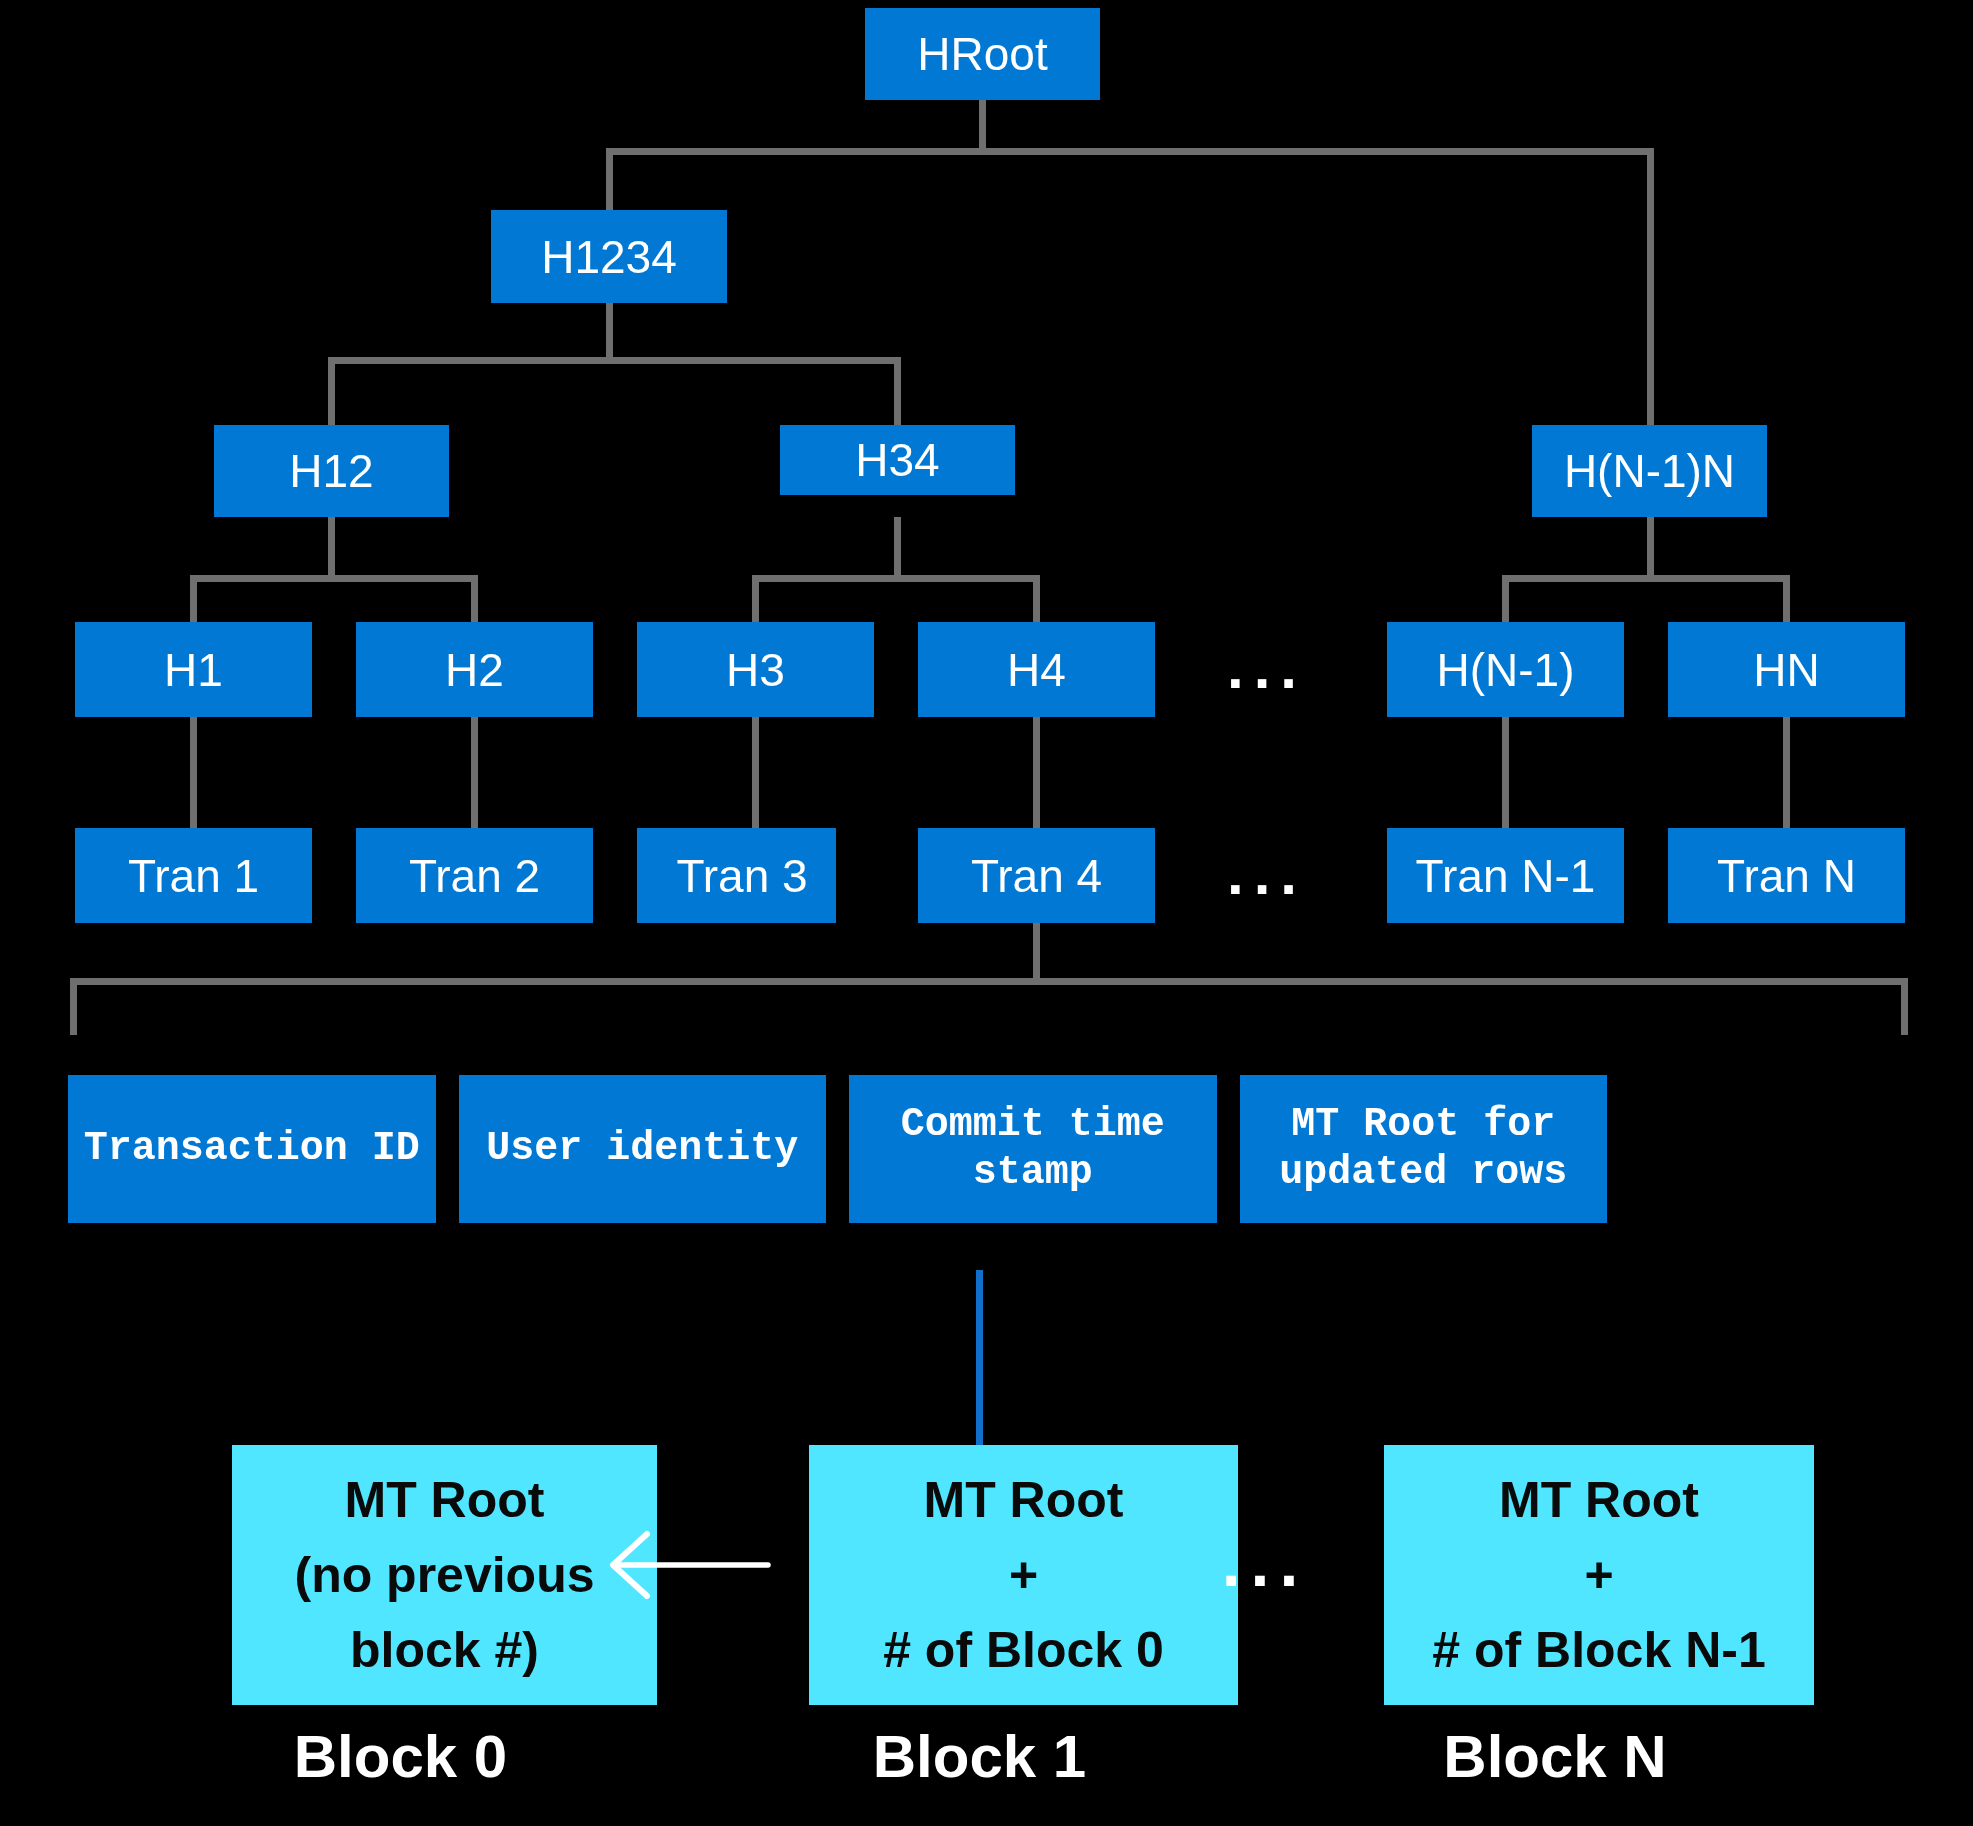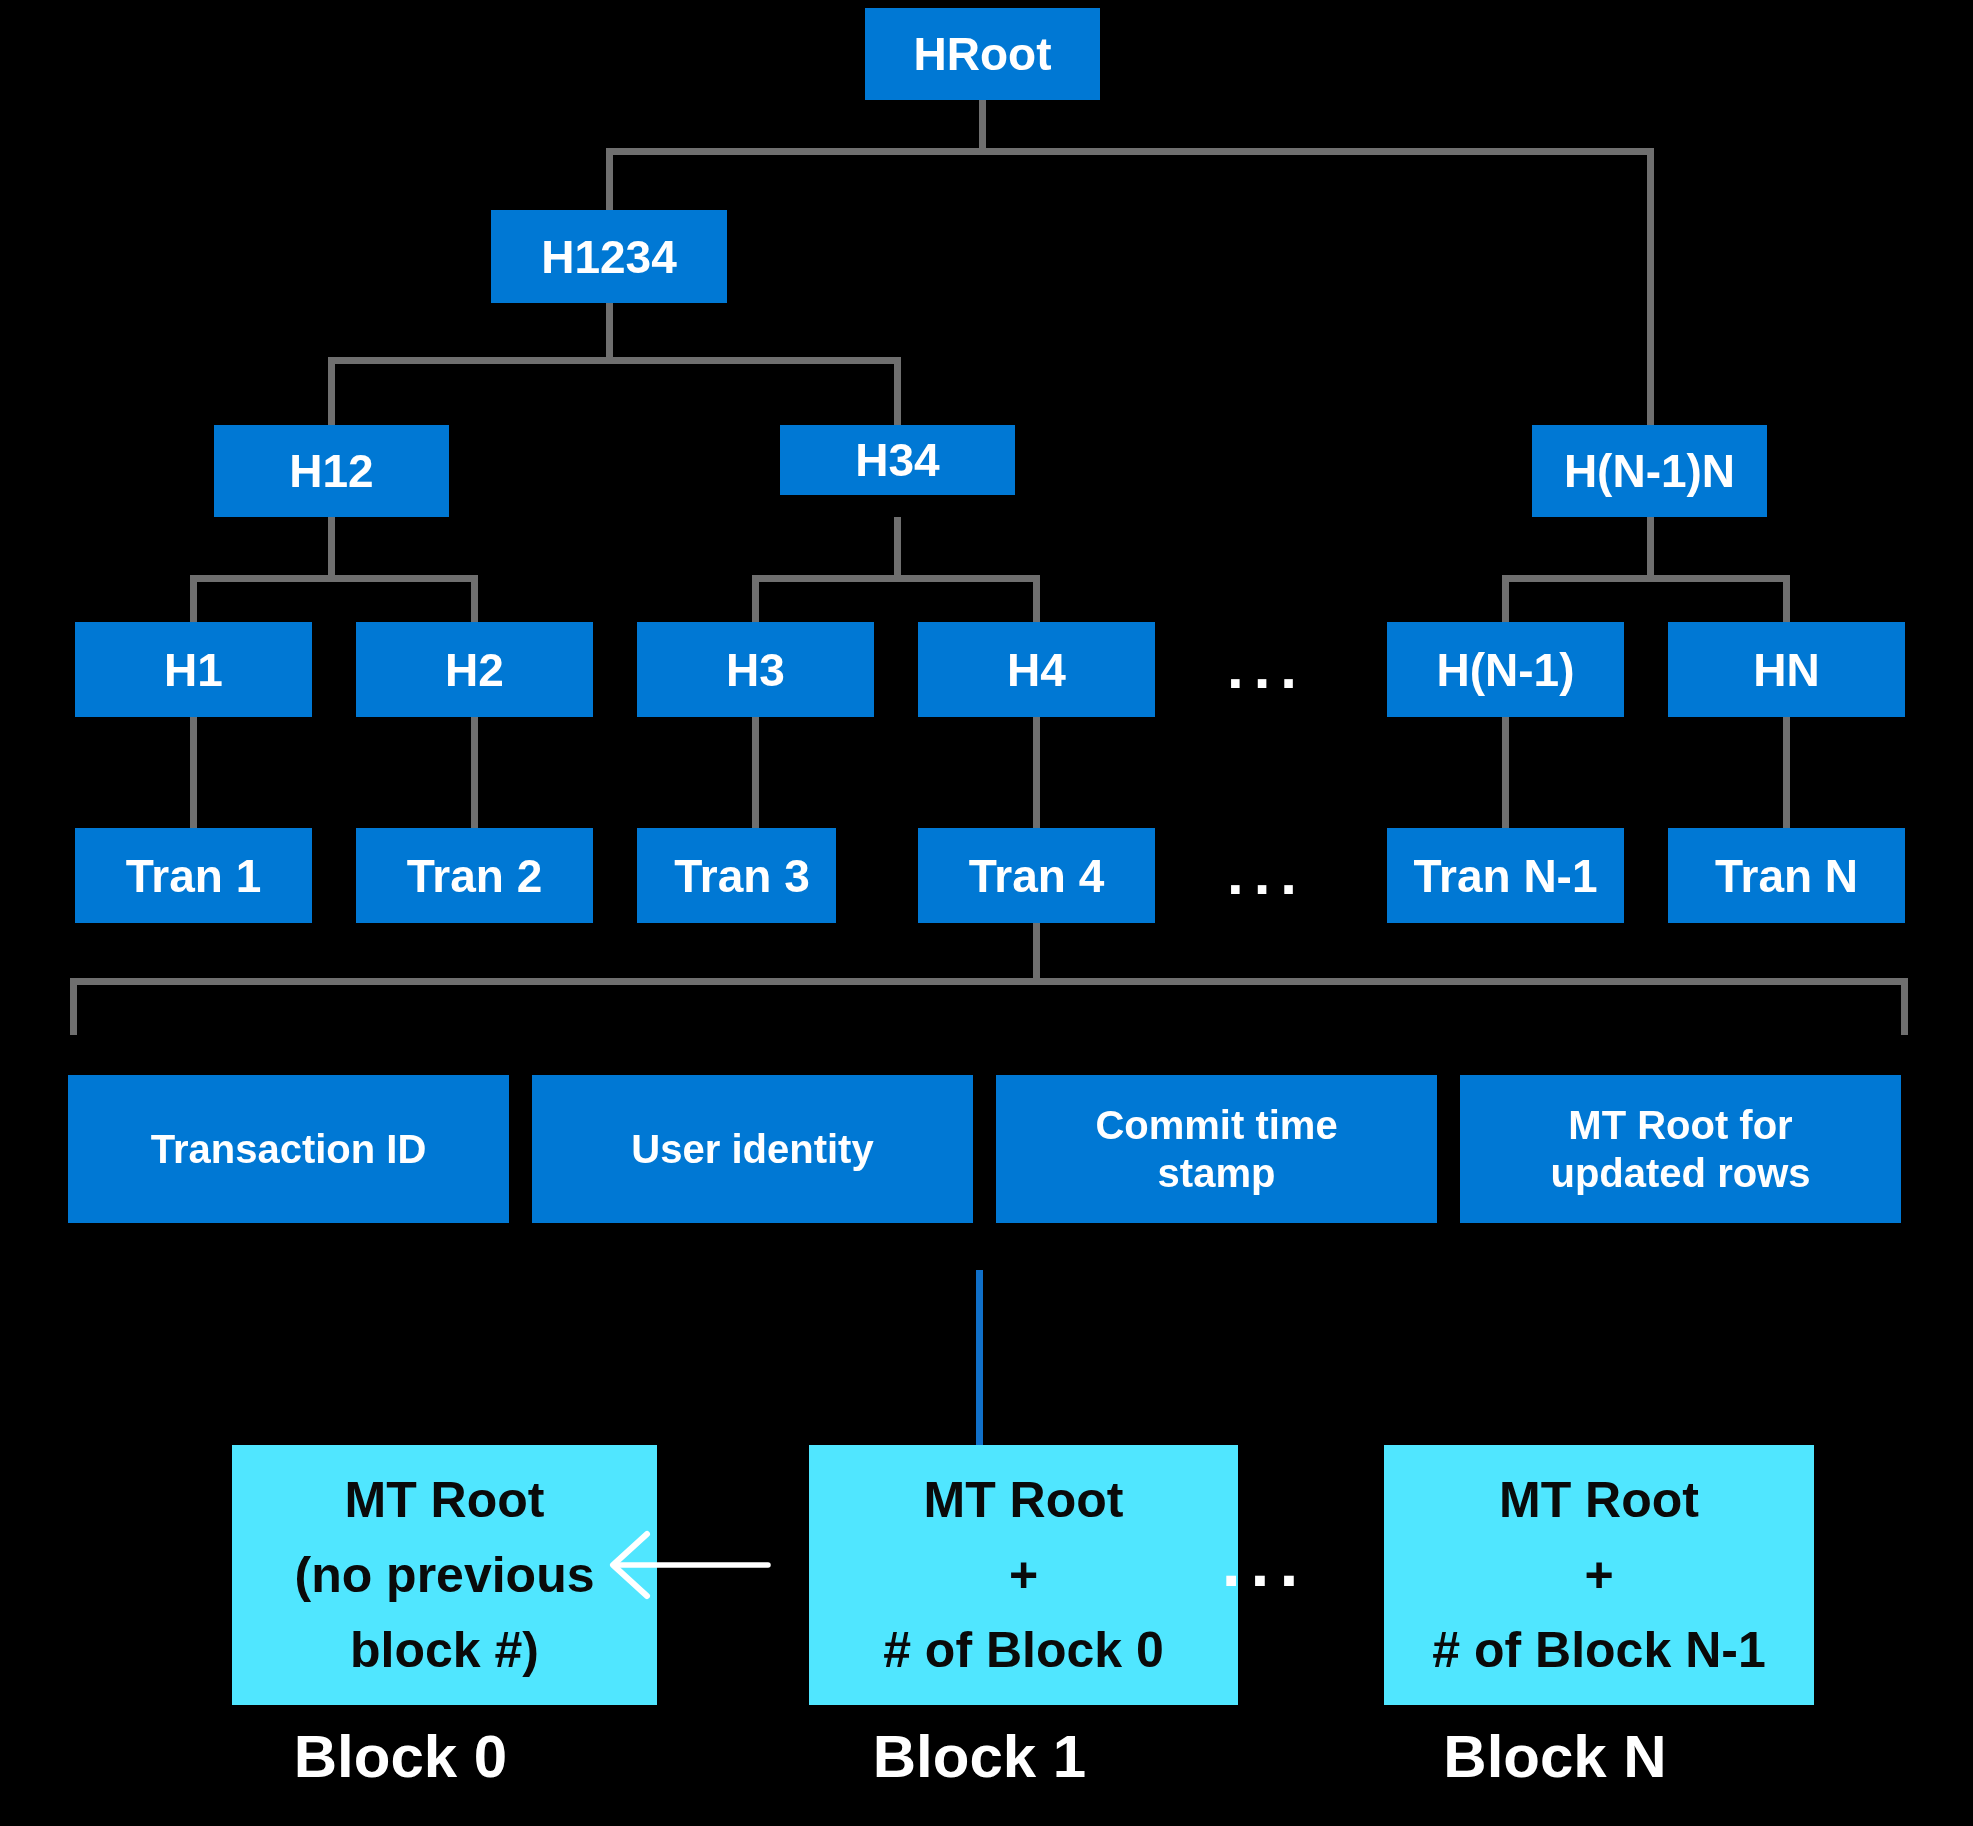--- a/index.html
+++ b/index.html
@@ -1,22 +1,22 @@
 <!DOCTYPE html>
 <html><head>
 <meta charset="utf-8">
 <style>
   html,body{margin:0;padding:0;background:#000;}
   .canvas{position:relative;width:1973px;height:1826px;background:#000000;overflow:hidden;
           font-family:"Liberation Sans",sans-serif;}
   .node{position:absolute;background:#0078D4;color:#FFFFFF;display:flex;align-items:center;
-        justify-content:center;font-weight:bold;font-size:46px;}
+        justify-content:center;font-weight:normal;font-size:46px;}
   .gline{position:absolute;background:#6F6F6F;}
   .bline{position:absolute;background:#1070C9;}
-  .record{position:absolute;left:68px;top:1075px;width:1833px;height:148px;display:flex;gap:23px;}
+  .record{position:absolute;left:68px;top:1075px;width:1539px;height:148px;display:flex;gap:23px;font-family:Liberation Mono, monospace;}
   .cell{flex:1;background:#0078D4;color:#FFFFFF;display:flex;flex-direction:column;align-items:center;
         justify-content:center;font-weight:bold;font-size:40px;line-height:1.2;text-align:center;}
   .cyan{position:absolute;background:#50E6FF;color:#0A0A0A;display:flex;flex-direction:column;
         align-items:center;justify-content:center;font-weight:bold;font-size:50px;line-height:1.5;
         text-align:center;margin-left:44px;}
   .blabel{position:absolute;color:#FFFFFF;font-weight:bold;font-size:60px;text-align:center;}
   .dots{position:absolute;color:#FFFFFF;font-weight:bold;font-size:60px;letter-spacing:10px;
         text-align:center;}
   .arrow-svg{position:absolute;left:600px;top:1525px;}
 </style>

